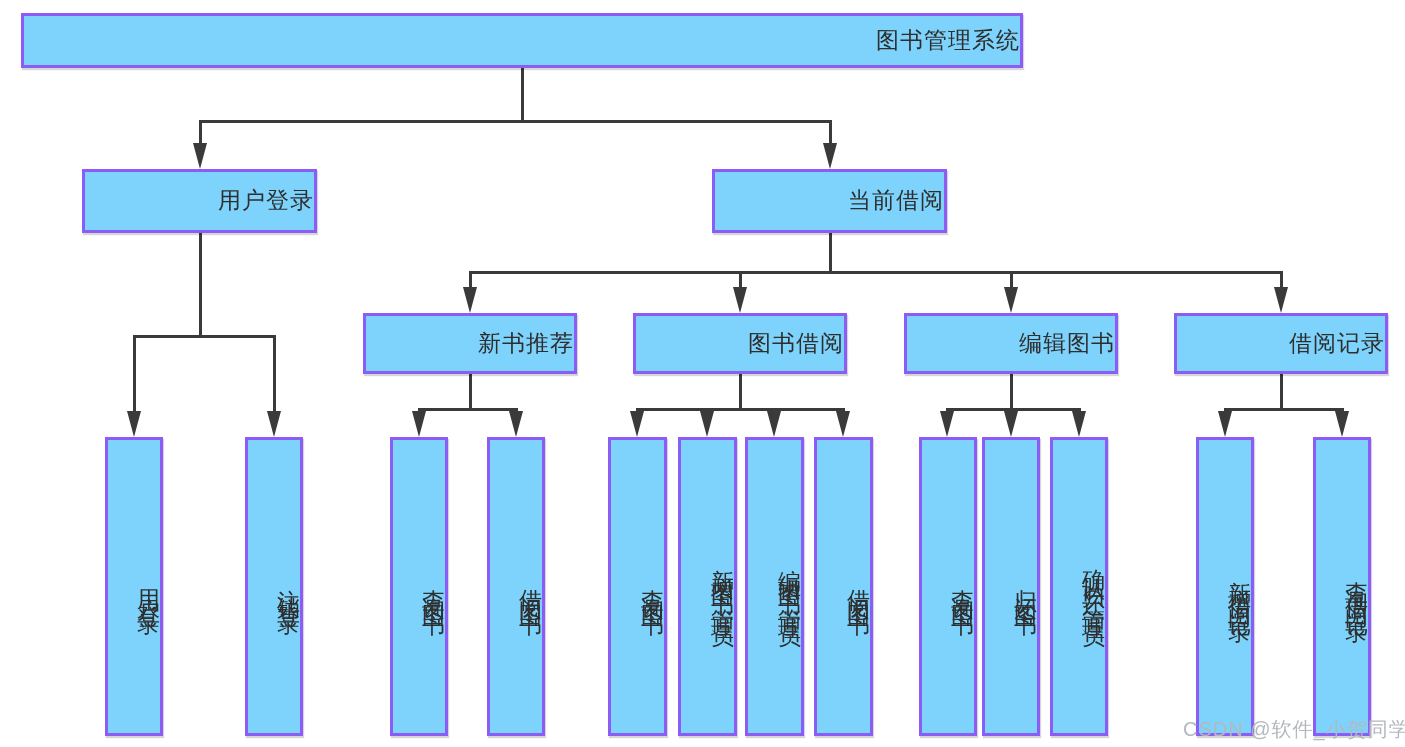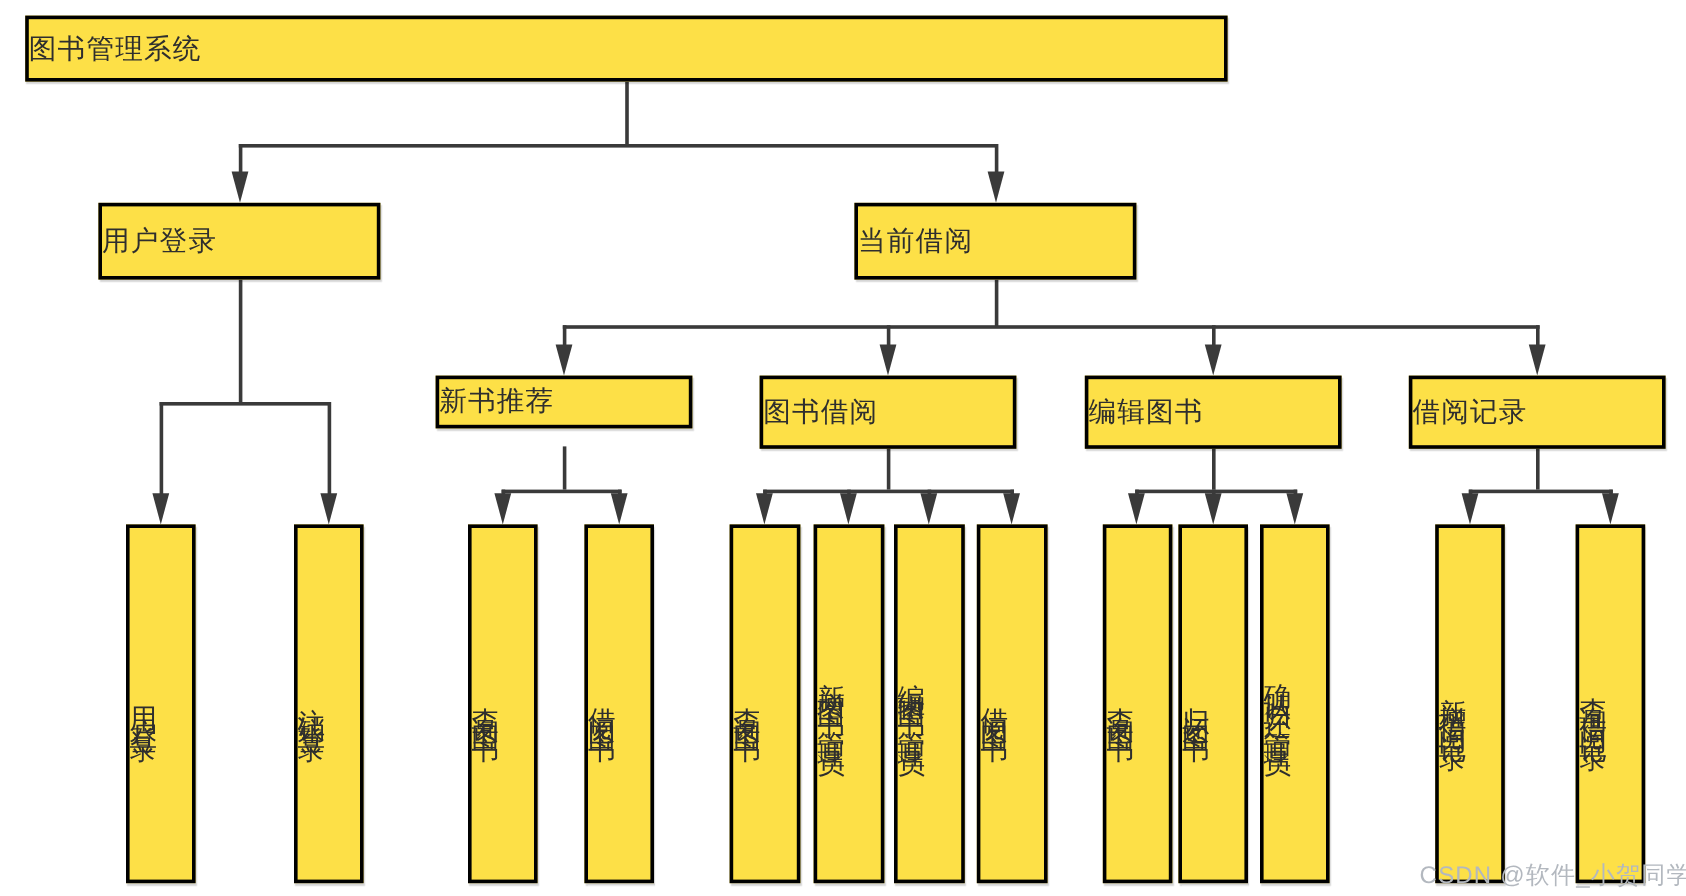--- a/index.html
+++ b/index.html
@@ -8,25 +8,25 @@
   .canvas {
     position: relative;
     width: 1405px;
     height: 747px;
     background: #ffffff;
     overflow: hidden;
     color: #2e2e2e;
   }
   .box {
     position: absolute;
-    border: 3px solid #000000;
-    background: #fde047;
+    border: 3px solid #8b5cf6;
+    background: #7dd3fc;
     display: flex;
     align-items: center;
-    justify-content: flex-start;
+    justify-content: flex-end;
     box-shadow: 1px 2px 1px rgba(0,0,0,0.16);
   }
   .box .lbl {
     font-size: 23px;
     color: #2e2e2e;
     letter-spacing: 1px;
     white-space: nowrap;
     line-height: 1.2;
   }
   .vbox .lbl {
@@ -124,21 +124,21 @@
     <span class="lbl">图书管理系统</span>
   </div>
 
   <div class="box" style="left:82px;top:169px;width:235px;height:64px">
     <span class="lbl">用户登录</span>
   </div>
   <div class="box" style="left:712px;top:169px;width:235px;height:64px">
     <span class="lbl">当前借阅</span>
   </div>
 
-  <div class="box" style="left:363px;top:313px;width:214px;height:44px">
+  <div class="box" style="left:363px;top:313px;width:214px;height:61px">
     <span class="lbl">新书推荐</span>
   </div>
   <div class="box" style="left:633px;top:313px;width:214px;height:61px">
     <span class="lbl">图书借阅</span>
   </div>
   <div class="box" style="left:904px;top:313px;width:214px;height:61px">
     <span class="lbl">编辑图书</span>
   </div>
   <div class="box" style="left:1174px;top:313px;width:214px;height:61px">
     <span class="lbl">借阅记录</span>

